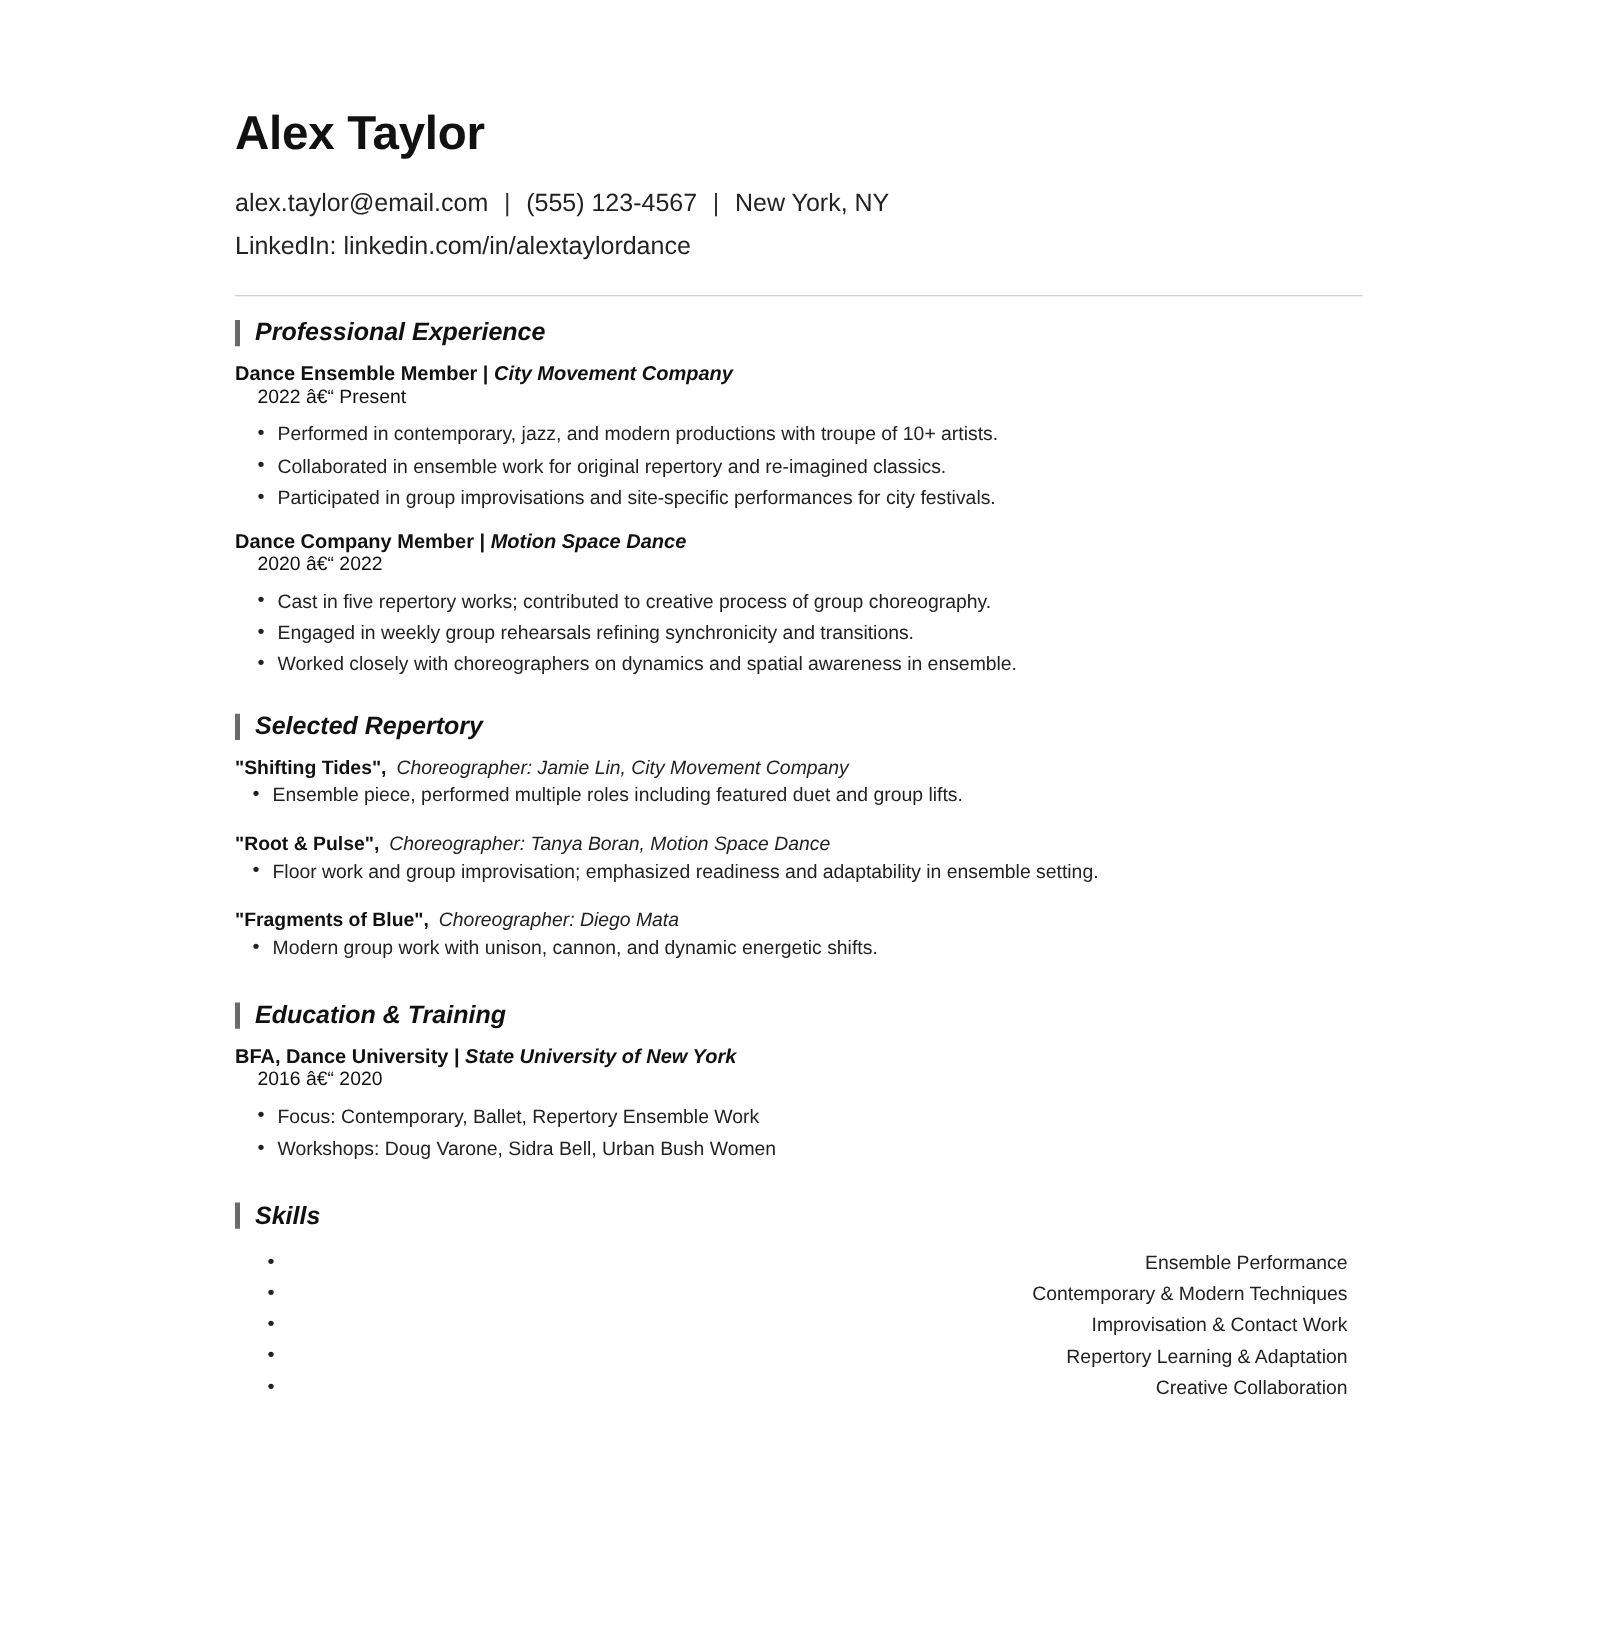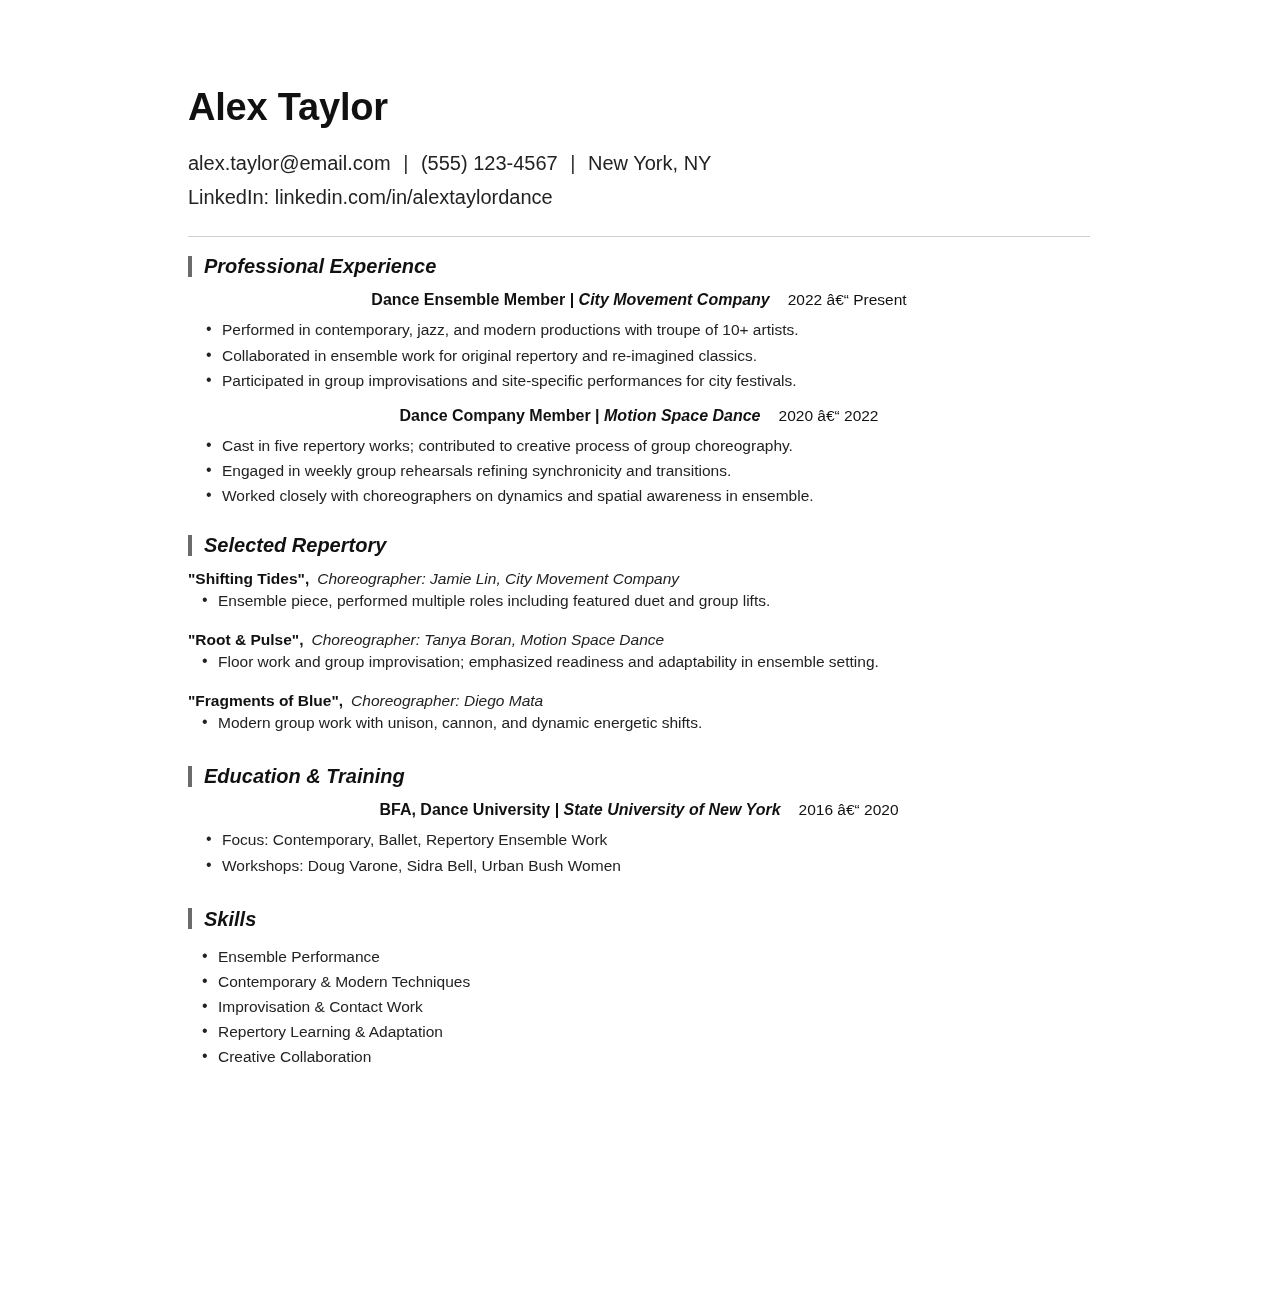--- a/index.html
+++ b/index.html
@@ -81,20 +81,21 @@
 
   
   .entry {
     margin-bottom: 14px;
   }
   .entry-head {
     display: flex;
     justify-content: center;
     align-items: baseline;
     margin-bottom: 8px;
+    flex-direction: column;
   }
   .entry-title {
     font-size: 16px;
     font-weight: bold;
     color: #111;
   }
   .entry-title .org {
     font-weight: bold;
     font-style: italic;
   }
@@ -144,23 +145,24 @@
     color: #222;
     display: inline;
     padding-left: 8px;
   }
   .rep-desc {
     margin-top: 7px;
   }
 
   
   ul.skills {
-    margin: 0;
+    margin: 12px;
     padding: 0 0 0 30px;
     list-style: none;
+    text-align: right;
   }
   ul.skills li {
     font-size: 15.5px;
     line-height: 1.62;
     color: #222;
     position: relative;
   }
   ul.skills li::before {
     content: "\2022";
     position: absolute;

